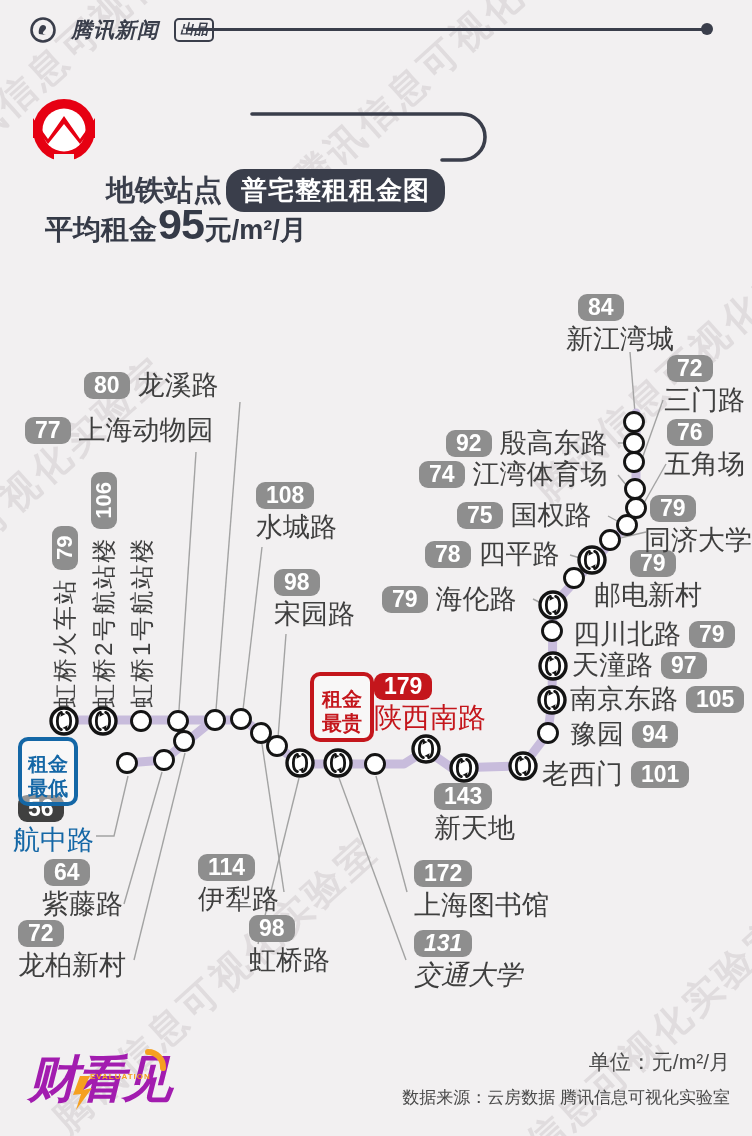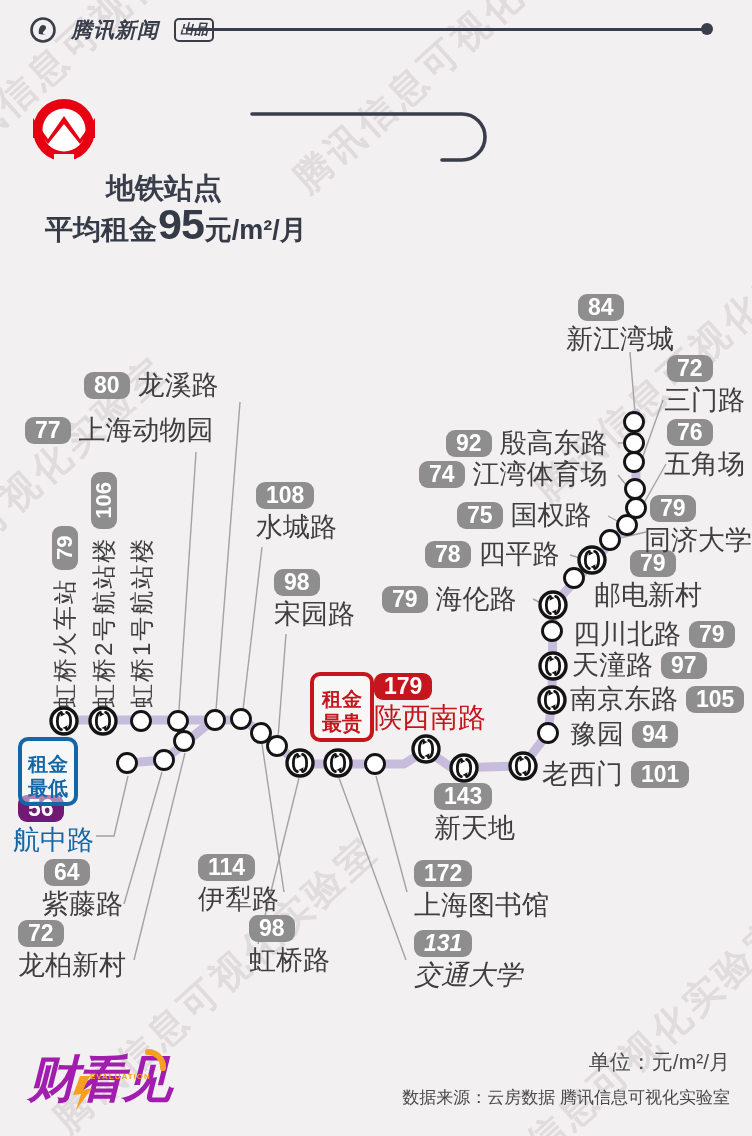--- a/index.html
+++ b/index.html
@@ -37,21 +37,21 @@
   .row-bn,.row-nb{flex-direction:row;align-items:center;gap:8px;}
   .col-bn{flex-direction:column;align-items:flex-start;gap:3px;}
   .vert{flex-direction:row;align-items:center;gap:8px;transform:rotate(-90deg);transform-origin:top left;}
   .badge{background:#8e8e8e;color:#fff;font-weight:bold;font-size:23px;line-height:27px;
       padding:0 10px;border-radius:9px;}
   .nm{font-size:27px;line-height:30px;}
   .vert .nm{font-size:24px;letter-spacing:2px;}
   .vert .badge{font-size:22px;line-height:26px;}
   .max .badge{background:#c4161c;}
   .max .nm{color:#c4161c;font-size:28px;}
-  .min .badge{background:#701a75;}
+  .min .badge{background:#404040;}
   .min .nm{color:#1467a6;}
   
   .legend-box{position:absolute;border-radius:10px;text-align:center;font-weight:bold;
       font-size:20px;line-height:24px;padding-top:11px;background:rgba(255,255,255,0.45);}
   .legend-max{left:310px;top:672px;width:56px;height:51px;border:4px solid #c4161c;color:#c4161c;}
   .legend-min{left:18px;top:737px;width:52px;height:50px;border:4px solid #1467a6;color:#1467a6;}
   
   .brand{position:absolute;left:28px;top:1046px;width:200px;height:80px;}
   .brand-txt{font-size:50px;font-weight:bold;font-style:italic;color:#a21caf;letter-spacing:-3px;}
   .brand-sub{position:absolute;left:62px;top:26px;font-size:8px;font-weight:bold;color:#f5a020;letter-spacing:1px;}
@@ -86,20 +86,21 @@
     <circle r="31" fill="#e60012"></circle>
     <circle r="21.5" fill="#ffffff"></circle>
     <path d="M-31,8 L-31,-12 L-16,9 L0,-14 L16,9 L31,-12 L31,8 L22,8 L22,6 L16,14 L0,-6 L-16,14 L-22,6 L-22,8 Z" fill="#e60012"></path>
     <rect x="-10" y="24" width="20" height="10" fill="#f2f0f1"></rect>
   </svg>
   <svg class="title-loop" width="752" height="260" viewBox="0 0 752 260">
     <path d="M252,114 H462 A23,23 0 0 1 462,160 H442" fill="none" stroke="#3a3e4b" stroke-width="3.6" stroke-linecap="round"></path>
   </svg>
   <div class="subtitle-row">
     <span class="subtitle-prefix">地铁站点</span>
+    <span class="subtitle-pill">普宅整租租金图</span>
   </div>
 
   <div class="avg">
     <span class="avg-prefix">平均租金</span>
     <span class="avg-value">95</span>
     <span class="avg-unit">元/m²/月</span>
   </div>
 
   <svg id="map-svg" width="752" height="1136" viewBox="0 0 752 1136">
     <g id="leaders-layer">

